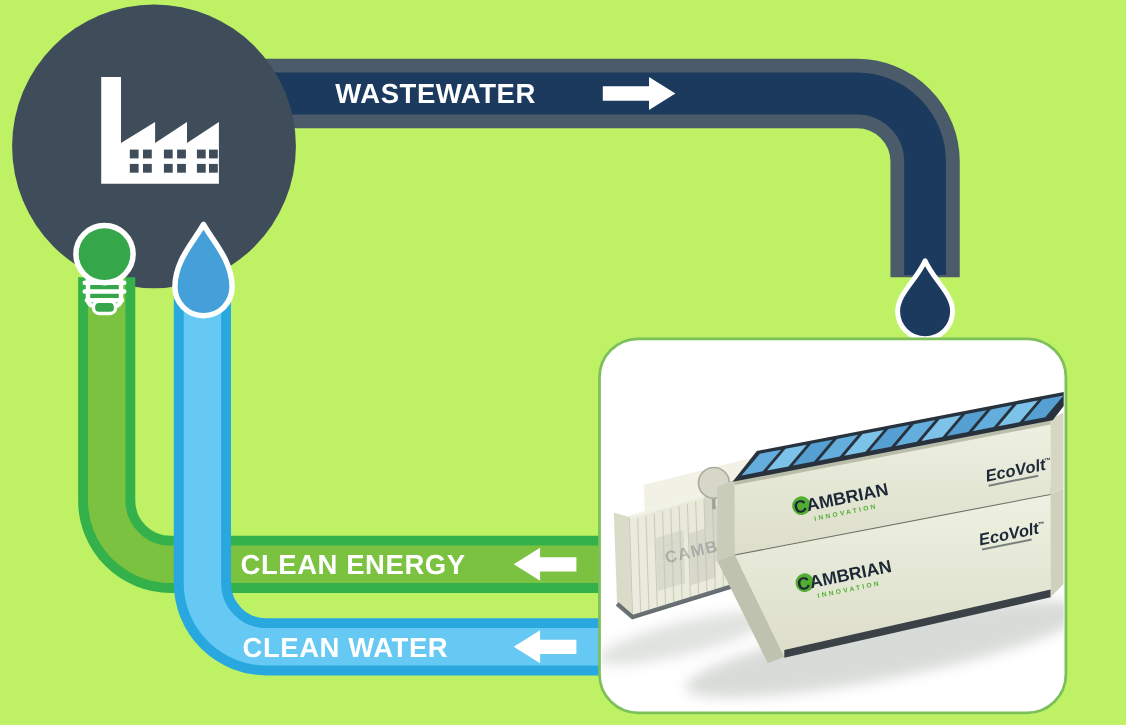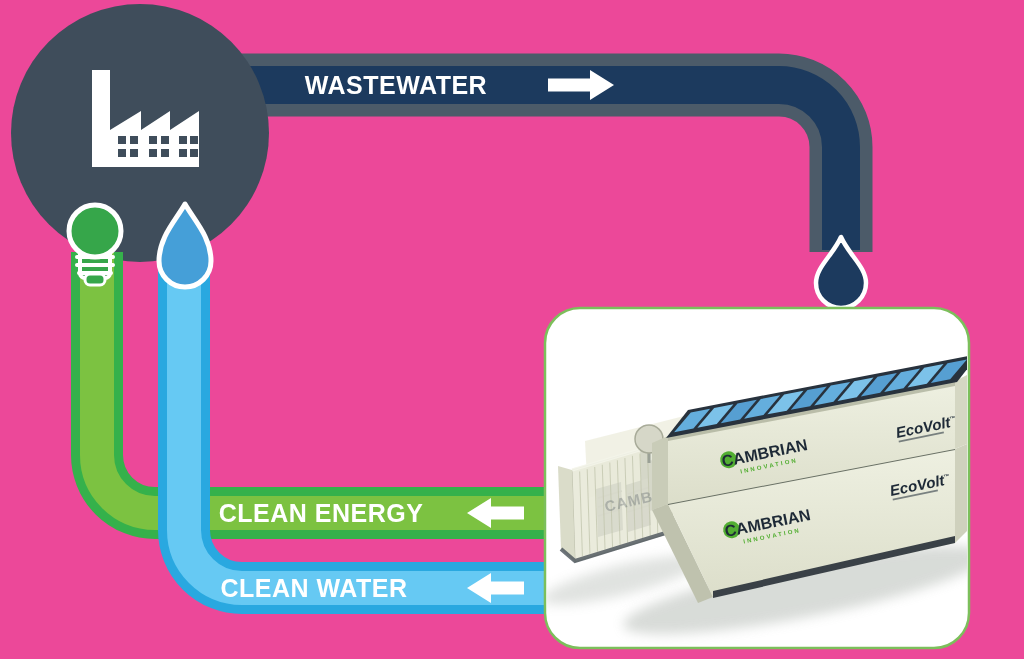--- a/index.html
+++ b/index.html
@@ -1,16 +1,16 @@
 <!DOCTYPE html>
 <html><head>
 <meta charset="utf-8">
 <style>
   html,body{margin:0;padding:0;background:#ffffff;}
-  .stage{position:relative;width:1024px;height:659px;overflow:hidden;background:#ec4899;
+  .stage{position:relative;width:1024px;height:659px;overflow:hidden;background:#bef264;
          font-family:"Liberation Sans",sans-serif;}
   svg{display:block;}
   .pipe-label{font-family:"Liberation Sans",sans-serif;font-weight:bold;font-size:25px;
               letter-spacing:0.5px;fill:#ffffff;}
   .brand{font-family:"Liberation Sans",sans-serif;font-weight:bold;font-size:16px;fill:#1d2936;}
   .brand-sub{font-family:"Liberation Sans",sans-serif;font-weight:bold;font-size:6px;
              letter-spacing:2.2px;fill:#52ae32;}
   .ecovolt{font-family:"Liberation Sans",sans-serif;font-weight:bold;font-style:italic;
            font-size:15px;fill:#1d2936;}
   .tm{font-size:6px;font-style:normal;}

